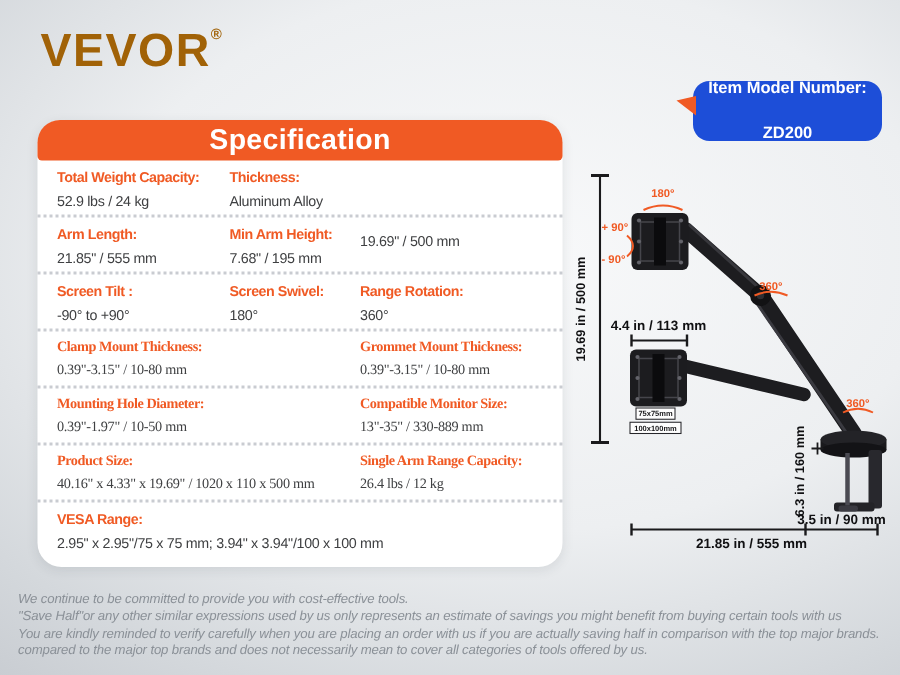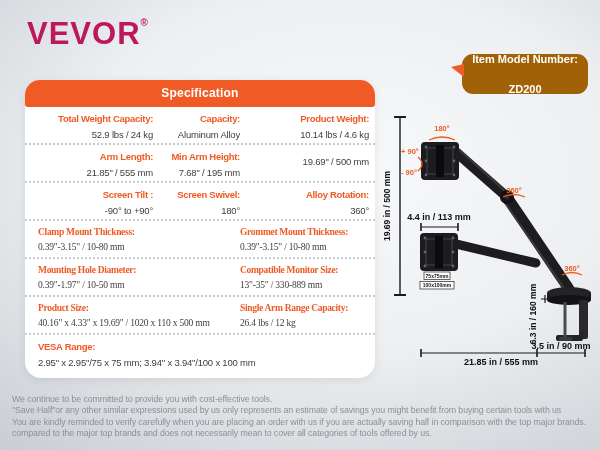--- a/index.html
+++ b/index.html
@@ -2,45 +2,45 @@
 <html><head>
 <meta charset="utf-8">
 <style>
   html,body{margin:0;padding:0;}
   body{
     width:600px;height:450px;position:relative;overflow:hidden;
     font-family:"Liberation Sans",sans-serif;
     background:radial-gradient(ellipse 95% 85% at 58% 38%, #f8f9fa 0%, #edeff1 48%, #d4d8dc 80%, #c2c6cc 105%);
   }
   
-  .logo{position:absolute;left:27px;top:16px;color:#be185d;font-weight:bold;
+  .logo{position:absolute;left:27px;top:16px;color:#a16207;font-weight:bold;
     font-size:31px;letter-spacing:1px;}
   .logo sup{font-size:10px;vertical-align:18px;letter-spacing:0;}
   
-  .badge{position:absolute;left:462px;top:54px;width:126px;height:40px;background:#a16207;
+  .badge{position:absolute;left:462px;top:54px;width:126px;height:40px;background:#1d4ed8;
     border-radius:11px;color:#fff;font-weight:bold;font-size:11px;text-align:center;
     display:flex;flex-direction:column;justify-content:center;line-height:14px;gap:16px;}
   .badge-tail{position:absolute;left:-11px;top:10px;width:0;height:0;
     border-right:13px solid #f05a24;border-top:3px solid transparent;border-bottom:10px solid transparent;}
   
   .card{position:absolute;left:25px;top:80px;width:350px;height:298px;background:#fff;
     border-radius:16px;box-shadow:0 2px 8px rgba(40,50,60,.10);}
   .card-header{height:27px;background:#f05a24;border-radius:15px 15px 3px 3px;color:#fff;
-    font-weight:bold;font-size:12px;text-align:center;line-height:27px;letter-spacing:.2px;}
+    font-weight:bold;font-size:19px;text-align:center;line-height:27px;letter-spacing:.2px;}
   .spec-row{display:grid;box-sizing:border-box;height:38px;padding:6px 6px 0 13px;
     border-bottom:2px dotted #c9ccd1;}
-  .spec-row.cols3{grid-template-columns:115px 87px 1fr;text-align:right;}
+  .spec-row.cols3{grid-template-columns:115px 87px 1fr;}
   .spec-row.cols2{grid-template-columns:202px 1fr;font-family:Liberation Serif, serif;}
   .spec-row.cols1{grid-template-columns:1fr;}
   .spec-row.last{border-bottom:none;height:40px;}
   .lbl{color:#f05a24;font-weight:bold;font-size:9.5px;letter-spacing:-0.3px;white-space:nowrap;}
   .val{color:#3f4042;font-size:9.5px;letter-spacing:-0.2px;margin-top:5px;white-space:nowrap;}
   
   .footer{position:absolute;left:12px;top:394px;width:586px;color:#8a9097;
-    font-size:8.8px;line-height:11.4px;letter-spacing:-0.1px;}
+    font-size:8.8px;line-height:11.4px;letter-spacing:-0.1px;font-style:italic;}
   .footer div{white-space:nowrap;}
   
   .diagram{position:absolute;left:373px;top:103px;}
   .dimtxt{font-family:"Liberation Sans",sans-serif;font-weight:bold;font-size:9px;fill:#101012;}
   .dimtxt.small{font-size:8.5px;}
   .orange{font-family:"Liberation Sans",sans-serif;font-weight:bold;font-size:7.5px;fill:#f05a24;}
   .vesabox{font-family:"Liberation Sans",sans-serif;font-weight:bold;font-size:5px;fill:#18181a;}
 </style>
 </head>
 <body>
@@ -55,26 +55,22 @@
 
 <div class="card">
   <div class="card-header">Specification</div>
 
   <div class="spec-row cols3">
     <div class="cell">
       <div class="lbl">Total Weight Capacity:</div>
       <div class="val">52.9 lbs / 24 kg</div>
     </div>
     <div class="cell">
-      <div class="lbl">Capacity:</div>
+      <div class="lbl">Thickness:</div>
       <div class="val">Aluminum Alloy</div>
-    </div>
-    <div class="cell">
-      <div class="lbl">Product Weight:</div>
-      <div class="val">10.14 lbs / 4.6 kg</div>
     </div>
   </div>
 
   <div class="spec-row cols3">
     <div class="cell">
       <div class="lbl">Arm Length:</div>
       <div class="val">21.85" / 555 mm</div>
     </div>
     <div class="cell">
       <div class="lbl">Min Arm Height:</div>
@@ -88,21 +84,21 @@
   <div class="spec-row cols3">
     <div class="cell">
       <div class="lbl">Screen Tilt :</div>
       <div class="val">-90° to +90°</div>
     </div>
     <div class="cell">
       <div class="lbl">Screen Swivel:</div>
       <div class="val">180°</div>
     </div>
     <div class="cell">
-      <div class="lbl">Alloy Rotation:</div>
+      <div class="lbl">Range Rotation:</div>
       <div class="val">360°</div>
     </div>
   </div>
 
   <div class="spec-row cols2">
     <div class="cell">
       <div class="lbl">Clamp Mount Thickness:</div>
       <div class="val">0.39"-3.15" / 10-80 mm</div>
     </div>
     <div class="cell">

